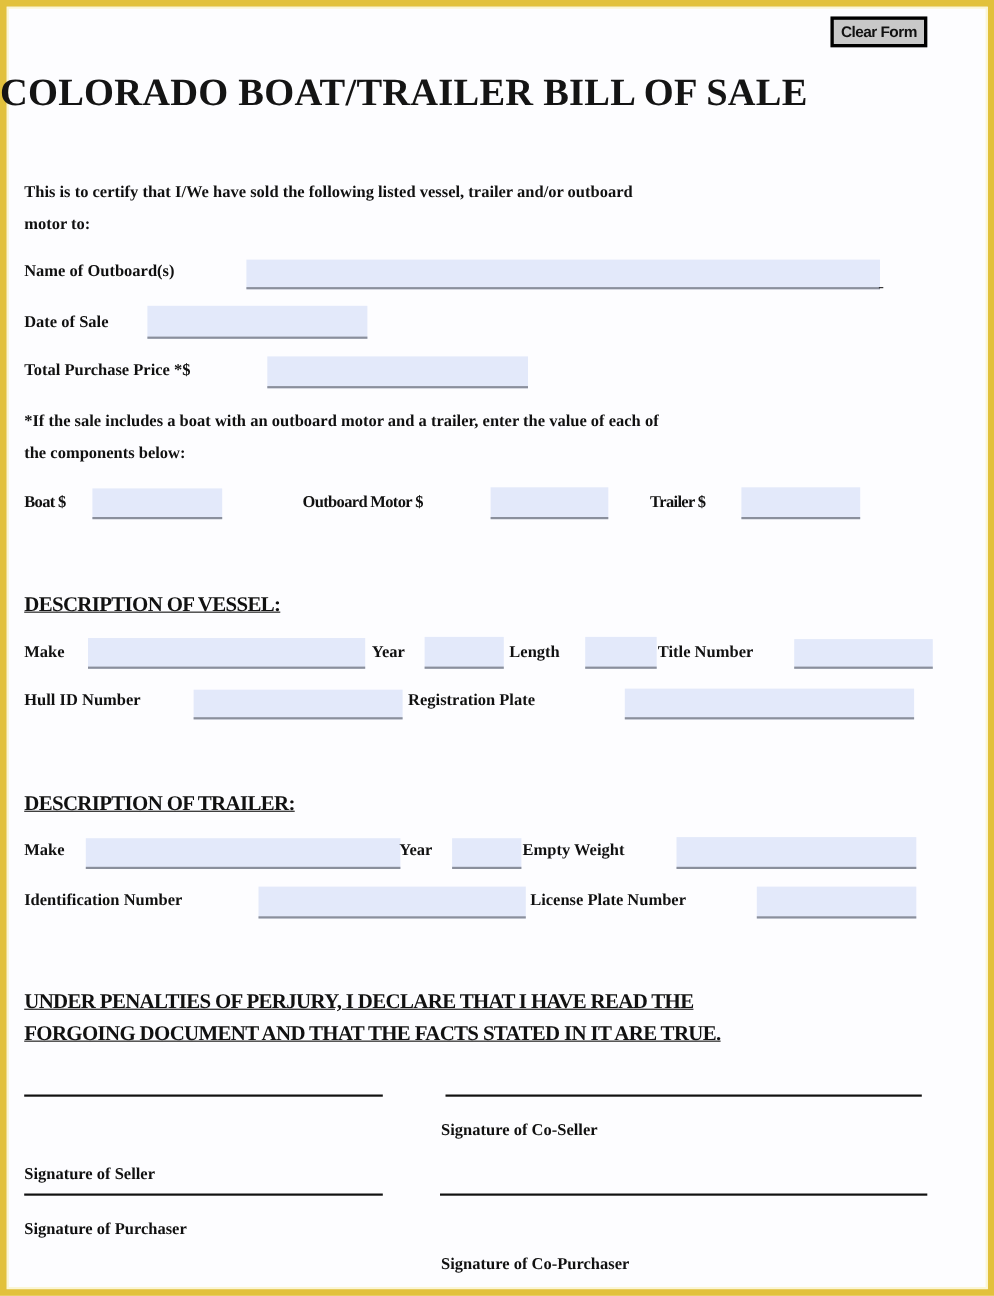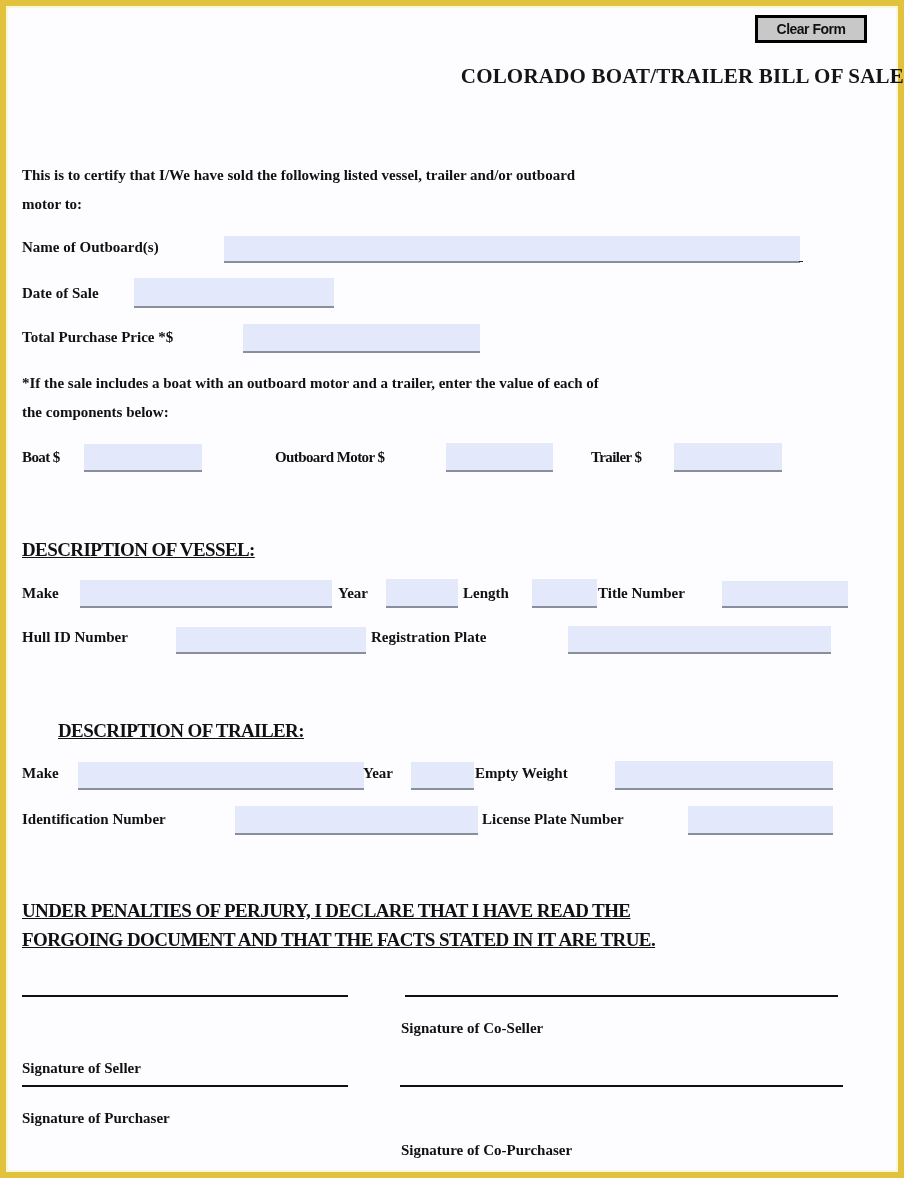--- a/index.html
+++ b/index.html
@@ -13,29 +13,29 @@
   }
   .page {
     position: absolute;
     left: 6px; top: 6px; right: 6px; bottom: 6px;
     background: #fdfdff;
     box-shadow: inset 0 0 0 2px #fbf6d5;
   }
   .abs { position: absolute; white-space: nowrap; }
   .title {
     left: 0; right: 0; top: 64px;
-    text-align: right;
-    font-size: 21px; font-weight: bold;
+    text-align: left;
+    font-size: 35px; font-weight: bold;
     letter-spacing: 0.2px;
     color: #141414;
   }
   .clear-btn {
     position: absolute;
     left: 755px; top: 15px;
-    width: 112px; height: 28px;
+    width: 88px; height: 28px;
     border: 3px solid #000;
     background: #c8c8c8;
     box-sizing: border-box;
     font-family: "Liberation Sans", "DejaVu Sans", sans-serif;
     font-size: 14px; font-weight: bold;
     color: #111;
     text-align: center;
     line-height: 22px;
     cursor: pointer;
     padding: 0;
@@ -114,21 +114,21 @@
 
 <div class="abs txt" style="left:598px; top:585px;">Title Number</div>
 <input class="field" style="left: 722px; top: 581px; width: 126px; height: 27px; border-bottom-color: rgb(138, 143, 156);" value="">
 
 <div class="abs txt" style="left:22px; top:629px;">Hull ID Number</div>
 <input class="field" style="left: 176px; top: 627px; width: 190px; height: 27px;" value="">
 
 <div class="abs txt" style="left:371px; top:629px;">Registration Plate</div>
 <input class="field" style="left: 568px; top: 626px; width: 263px; height: 28px;" value="">
 
-<div class="abs caps" style="left:22px; top:720px;margin-left:36px;">DESCRIPTION OF TRAILER:</div>
+<div class="abs caps" style="left:22px; top:720px;">DESCRIPTION OF TRAILER:</div>
 
 <div class="abs txt" style="left:22px; top:765px;">Make</div>
 <input class="field" style="left: 78px; top: 762px; width: 286px; height: 28px;" value="">
 
 <div class="abs txt" style="left:363px; top:765px;">Year</div>
 <input class="field" style="left: 411px; top: 762px; width: 63px; height: 28px;" value="">
 
 <div class="abs txt" style="left:475px; top:765px;">Empty Weight</div>
 <input class="field" style="left: 615px; top: 761px; width: 218px; height: 29px;" value="">
 

